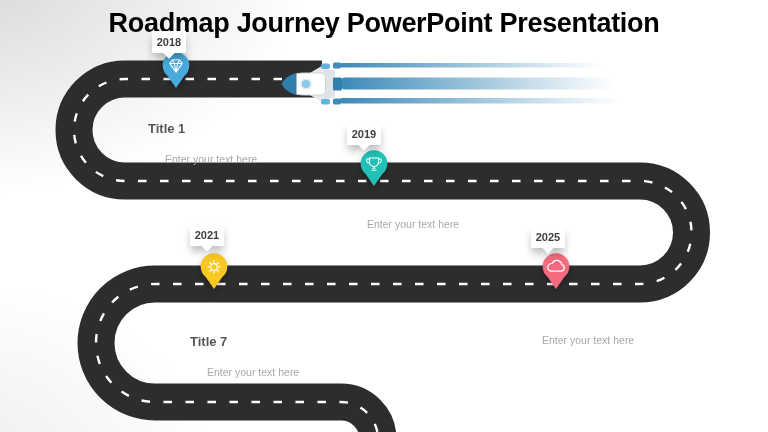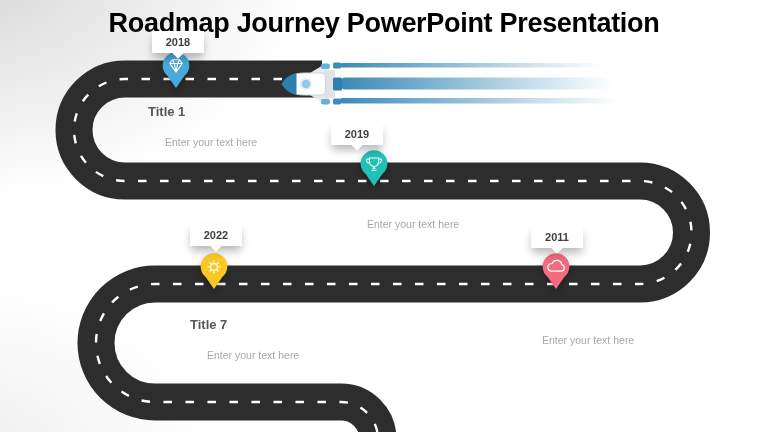--- a/index.html
+++ b/index.html
@@ -11,35 +11,35 @@
       #ffffff;
     font-family:Liberation Sans, sans-serif;
   }
   .slide-title{
     position:absolute; top:8px; left:0; width:100%;
     text-align:center; font-size:27px; font-weight:700; color:#000;
     letter-spacing:-0.3px;
   }
   .scene{ position:absolute; left:0; top:0; }
   .year-label{
-    position:absolute; width:52px; height:22px; background:#fff;
+    position:absolute; width:34px; height:22px; background:#fff;
     box-shadow:0 6px 9px -1px rgba(0,0,0,0.28);
     display:flex; align-items:center; justify-content:center;
     font-size:11px; font-weight:700; color:#3f3f3f; z-index:4;
   }
   .label-notch{
     position:absolute; bottom:-4px; left:50%; margin-left:-4px;
     width:8px; height:8px; background:#fff; transform:rotate(45deg);
   }
   .pin{
     position:absolute; width:30px; height:37px; z-index:3;
     filter:drop-shadow(0 3px 3px rgba(0,0,0,0.28));
   }
   .tb{ position:absolute; z-index:2; }
-  .tb h3{ margin:0 0 8px 0; font-size:13px; font-weight:700; color:#575757; }
+  .tb h3{ margin:17px 0 8px 0; font-size:13px; font-weight:700; color:#575757; }
   .tb p{ margin:17px; font-size:10.5px; color:#a8a8a8; }
 </style>
 </head>
 <body>
 
 <div class="slide">
 
   <div class="slide-title">Roadmap Journey PowerPoint Presentation</div>
 
   <svg class="scene" width="768" height="432" viewBox="0 0 768 432">
@@ -72,30 +72,30 @@
       <path d="M283 84 C 290 73.5 298 73 306 73 L 320 73 Q 325.5 73 325.5 78 L 325.5 90 Q 325.5 95 320 95 L 306 95 C 298 95 290 94.5 283 84 Z" stroke="#cfd6da" stroke-width="1" fill="#ffffff"></path>
       <path d="M281.5 84 C 286 76.5 291 74.5 296.5 73.6 L 296.5 94.4 C 291 93.5 286 91.5 281.5 84 Z" fill="#2f7fae"></path>
       <circle cx="306" cy="84" r="5.2" stroke="#e6f0f6" stroke-width="1.8" fill="#8ecbe9"></circle>
     </g>
   </svg>
 
   <div class="year-label" style="left:152px; top:31px;">
     <span>2018</span>
     <span class="label-notch"></span>
   </div>
-  <div class="year-label" style="left:331px; top:123px;justify-content:center;">
+  <div class="year-label" style="left:347px; top:123px;justify-content:center;">
     <span>2019</span>
     <span class="label-notch"></span>
   </div>
   <div class="year-label" style="left:190px; top:224px;">
-    <span>2022</span>
+    <span>2021</span>
     <span class="label-notch"></span>
   </div>
   <div class="year-label" style="left:531px; top:226px;">
-    <span>2011</span>
+    <span>2025</span>
     <span class="label-notch"></span>
   </div>
 
   <svg class="pin" style="left:161px; top:52px;" viewBox="0 0 36 44">
     <path d="M18 43 L8 28.5 A16 16 0 1 1 28 28.5 Z" fill="#47aadb"></path>
     <path d="M10.5 13.5 L14 9 H22 L25.5 13.5 L18 24 Z M10.5 13.5 H25.5 M14 9 L16 13.5 L18 24 M22 9 L20 13.5 L18 24" fill="none" stroke="#ffffff" stroke-width="1.3" stroke-linejoin="round"></path>
   </svg>
 
   <svg class="pin" style="left:359px; top:150px;" viewBox="0 0 36 44">
     <path d="M18 43 L8 28.5 A16 16 0 1 1 28 28.5 Z" fill="#22c1b7"></path>

